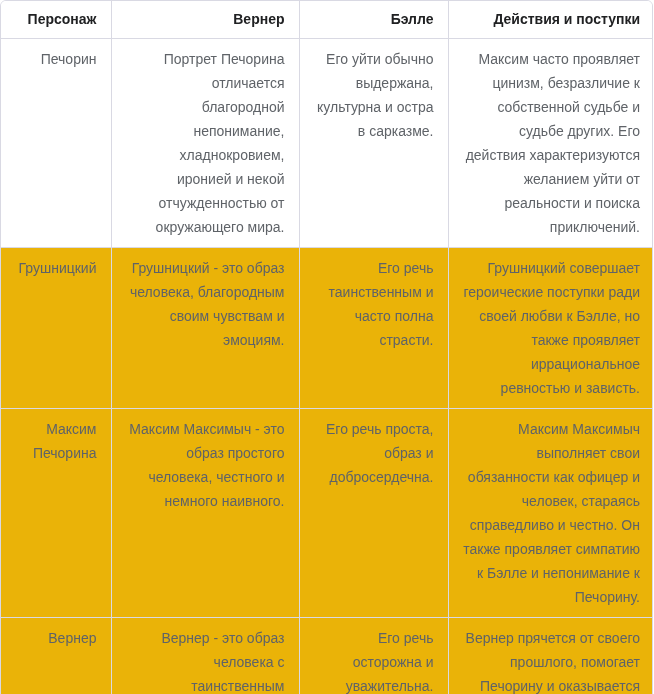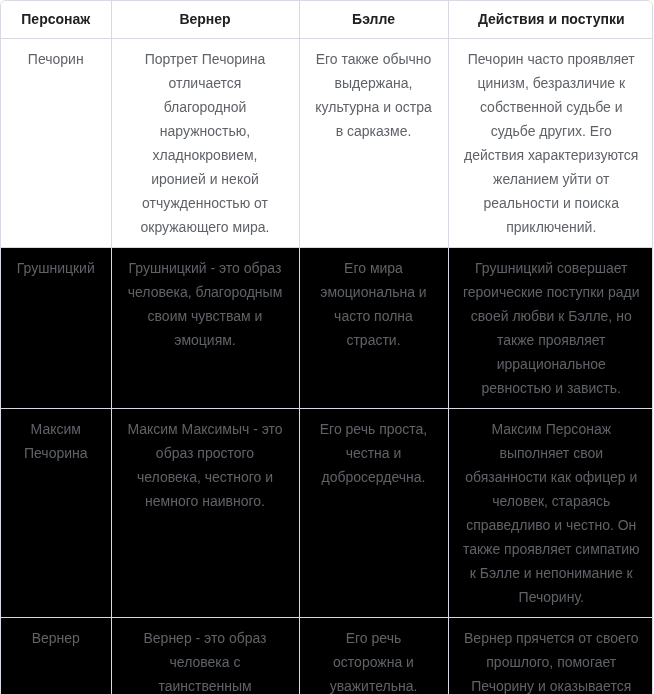--- a/index.html
+++ b/index.html
@@ -4,29 +4,29 @@
 <style>
   html, body { margin: 0; padding: 0; background: #ffffff; }
   body { width: 654px; height: 694px; overflow: hidden; font-family: "Liberation Sans", "DejaVu Sans", sans-serif; }
   .table-wrap {
     position: absolute; left: 0; top: 0; width: 653px; height: 700px;
     border: 1px solid #d9d9e3; border-radius: 6px; overflow: hidden; box-sizing: border-box;
   }
   table { border-collapse: collapse; width: 100%; table-layout: fixed; }
   col.c1 { width: 110px; } col.c2 { width: 188px; } col.c3 { width: 149px; } col.c4 { width: 206px; }
   th, td {
-    text-align: center; vertical-align: top; padding: 8px 14px 8px 14px;
+    text-align: right; vertical-align: top; padding: 8px 14px 8px 14px;
     border-right: 1px solid #d9d9e3; border-bottom: 1px solid #d9d9e3;
     font-size: 14px; line-height: 24px;
   }
   th:last-child, td:last-child { border-right: none; margin-left: 12px; }
   th { font-weight: bold; color: #202123; height: 18px; padding-top: 6px; padding-bottom: 7px; background: #fff; }
   td { color: #5f6368; }
   tr.odd td { background: #ffffff; }
-  tr.even td { background: #000000; }
+  tr.even td { background: #eab308; }
   tr.r1 td { height: 159px; }
   tr.r2 td { height: 136px; }
   tr.r3 td { height: 184px; }
   tr.r4 td { height: 130px; }
 </style>
 </head>
 <body>
 
 <div class="table-wrap">
   <table>
@@ -40,35 +40,35 @@
       <tr>
         <th>Персонаж</th>
         <th>Вернер</th>
         <th>Бэлле</th>
         <th>Действия и поступки</th>
       </tr>
     </thead>
     <tbody>
       <tr class="odd r1">
         <td>Печорин</td>
-        <td>Портрет Печорина отличается благородной наружностью, хладнокровием, иронией и некой отчужденностью от окружающего мира.</td>
-        <td>Его также обычно выдержана, культурна и остра в сарказме.</td>
-        <td>Печорин часто проявляет цинизм, безразличие к собственной судьбе и судьбе других. Его действия характеризуются желанием уйти от реальности и поиска приключений.</td>
+        <td>Портрет Печорина отличается благородной непонимание, хладнокровием, иронией и некой отчужденностью от окружающего мира.</td>
+        <td>Его уйти обычно выдержана, культурна и остра в сарказме.</td>
+        <td>Максим часто проявляет цинизм, безразличие к собственной судьбе и судьбе других. Его действия характеризуются желанием уйти от реальности и поиска приключений.</td>
       </tr>
       <tr class="even r2">
         <td>Грушницкий</td>
         <td>Грушницкий - это образ человека, благородным своим чувствам и эмоциям.</td>
-        <td>Его мира эмоциональна и часто полна страсти.</td>
+        <td>Его речь таинственным и часто полна страсти.</td>
         <td>Грушницкий совершает героические поступки ради своей любви к Бэлле, но также проявляет иррациональное ревностью и зависть.</td>
       </tr>
       <tr class="even r3">
         <td>Максим Печорина</td>
         <td>Максим Максимыч - это образ простого человека, честного и немного наивного.</td>
-        <td>Его речь проста, честна и добросердечна.</td>
-        <td>Максим Персонаж выполняет свои обязанности как офицер и человек, стараясь справедливо и честно. Он также проявляет симпатию к Бэлле и непонимание к Печорину.</td>
+        <td>Его речь проста, образ и добросердечна.</td>
+        <td>Максим Максимыч выполняет свои обязанности как офицер и человек, стараясь справедливо и честно. Он также проявляет симпатию к Бэлле и непонимание к Печорину.</td>
       </tr>
       <tr class="even r4">
         <td>Вернер</td>
         <td>Вернер - это образ человека с таинственным прошлым, но с благородным характером.</td>
         <td>Его речь осторожна и уважительна.</td>
         <td>Вернер прячется от своего прошлого, помогает Печорину и оказывается надежным другом.</td>
       </tr>
     </tbody>
   </table>
 </div>

